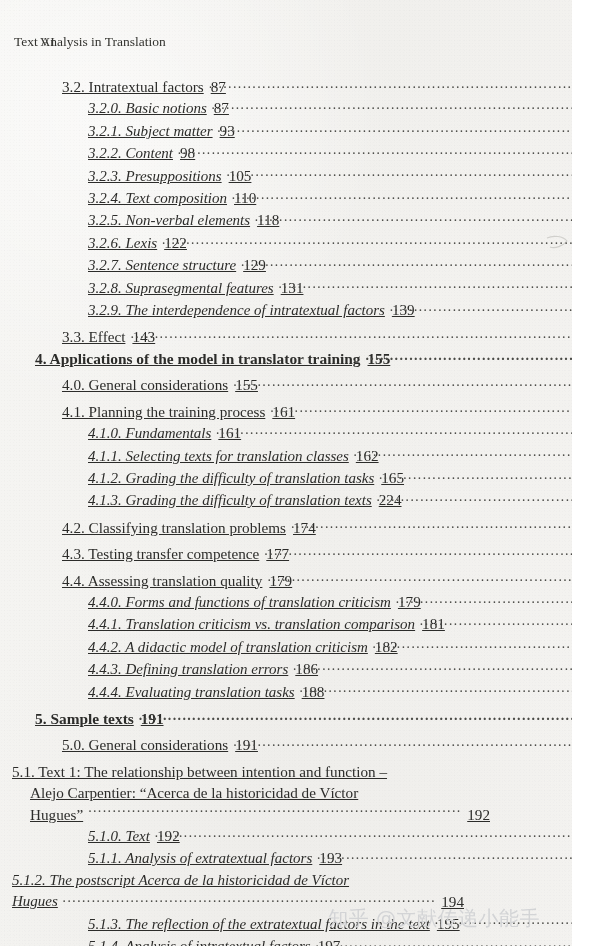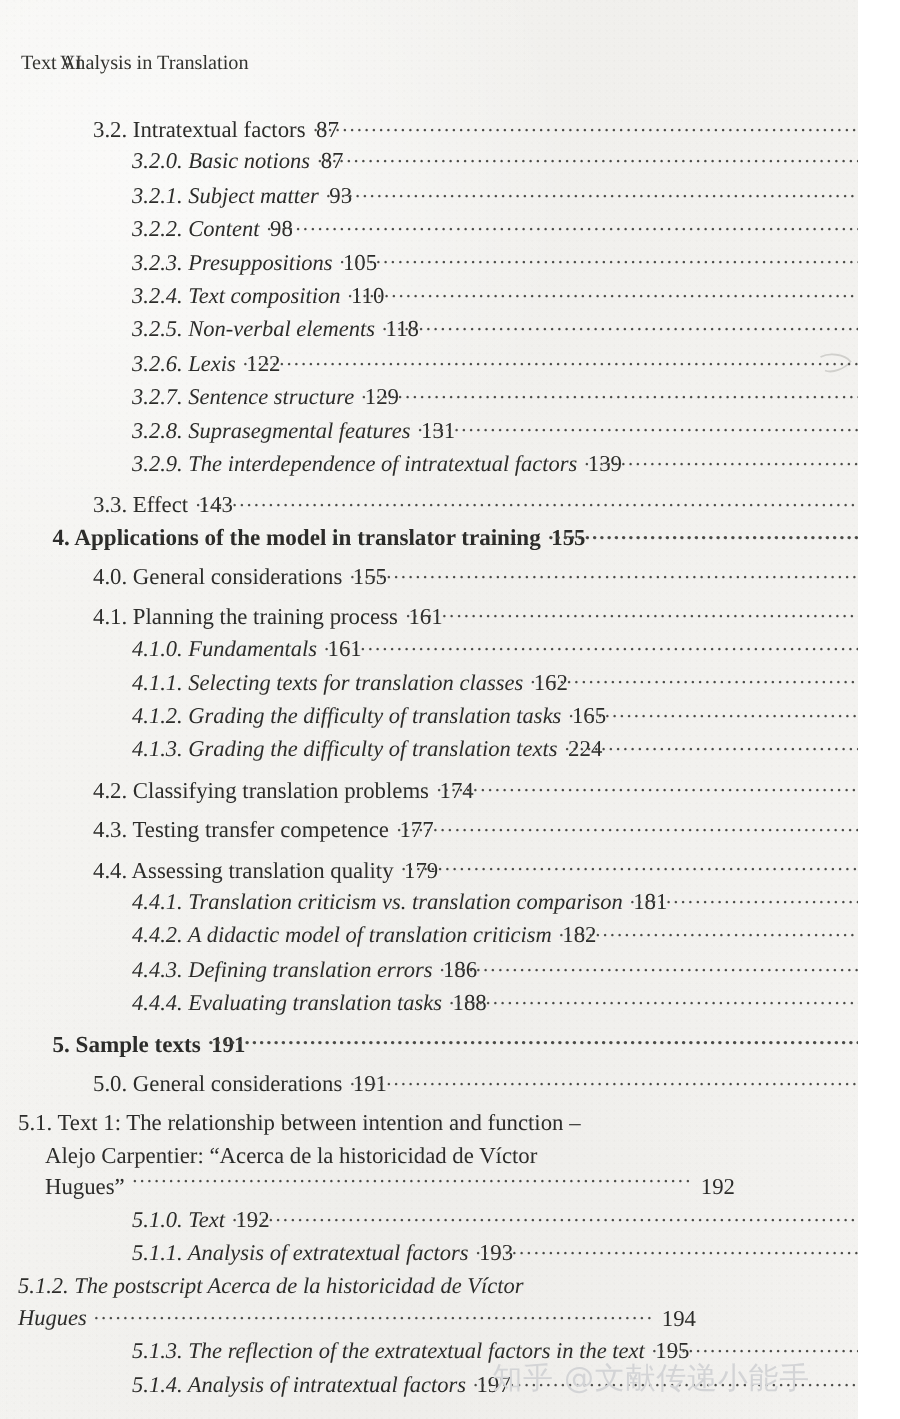--- a/index.html
+++ b/index.html
@@ -82,20 +82,21 @@
   }
   .entry {
     display: flex;
     align-items: baseline;
     width: 500px;
     margin-left: 40px;
     font-size: 15.2px;
     line-height: 21.4px;
     color: #2c2c2a;
     white-space: nowrap;
+    text-decoration: underline;
   }
   .entry .txt {
     flex: 0 0 auto;
     padding-right: 4px;
   }
   .entry .leader {
     flex: 1 1 auto;
     position: relative;
     height: 1em;
     overflow: hidden;
@@ -246,20 +247,23 @@
       </div>
       <div class="gap-s"></div>
       <div class="entry lvl2">
         <div class="line"><span class="txt">4.3. Testing transfer competence</span><span class="leader"></span><span class="pg">177</span></div>
       </div>
       <div class="gap-s"></div>
       <div class="entry lvl2">
         <div class="line"><span class="txt">4.4. Assessing translation quality</span><span class="leader"></span><span class="pg">179</span></div>
       </div>
       <div class="entry lvl3">
+        <div class="line"><span class="txt">4.4.0. Forms and functions of translation criticism</span><span class="leader"></span><span class="pg">179</span></div>
+      </div>
+      <div class="entry lvl3">
         <div class="line"><span class="txt">4.4.1. Translation criticism vs. translation comparison</span><span class="leader"></span><span class="pg">181</span></div>
       </div>
       <div class="entry lvl3">
         <div class="line"><span class="txt">4.4.2. A didactic model of translation criticism</span><span class="leader"></span><span class="pg">182</span></div>
       </div>
       <div class="entry lvl3">
         <div class="line"><span class="txt">4.4.3. Defining translation errors</span><span class="leader"></span><span class="pg">186</span></div>
       </div>
       <div class="entry lvl3">
         <div class="line"><span class="txt">4.4.4. Evaluating translation tasks</span><span class="leader"></span><span class="pg">188</span></div>

